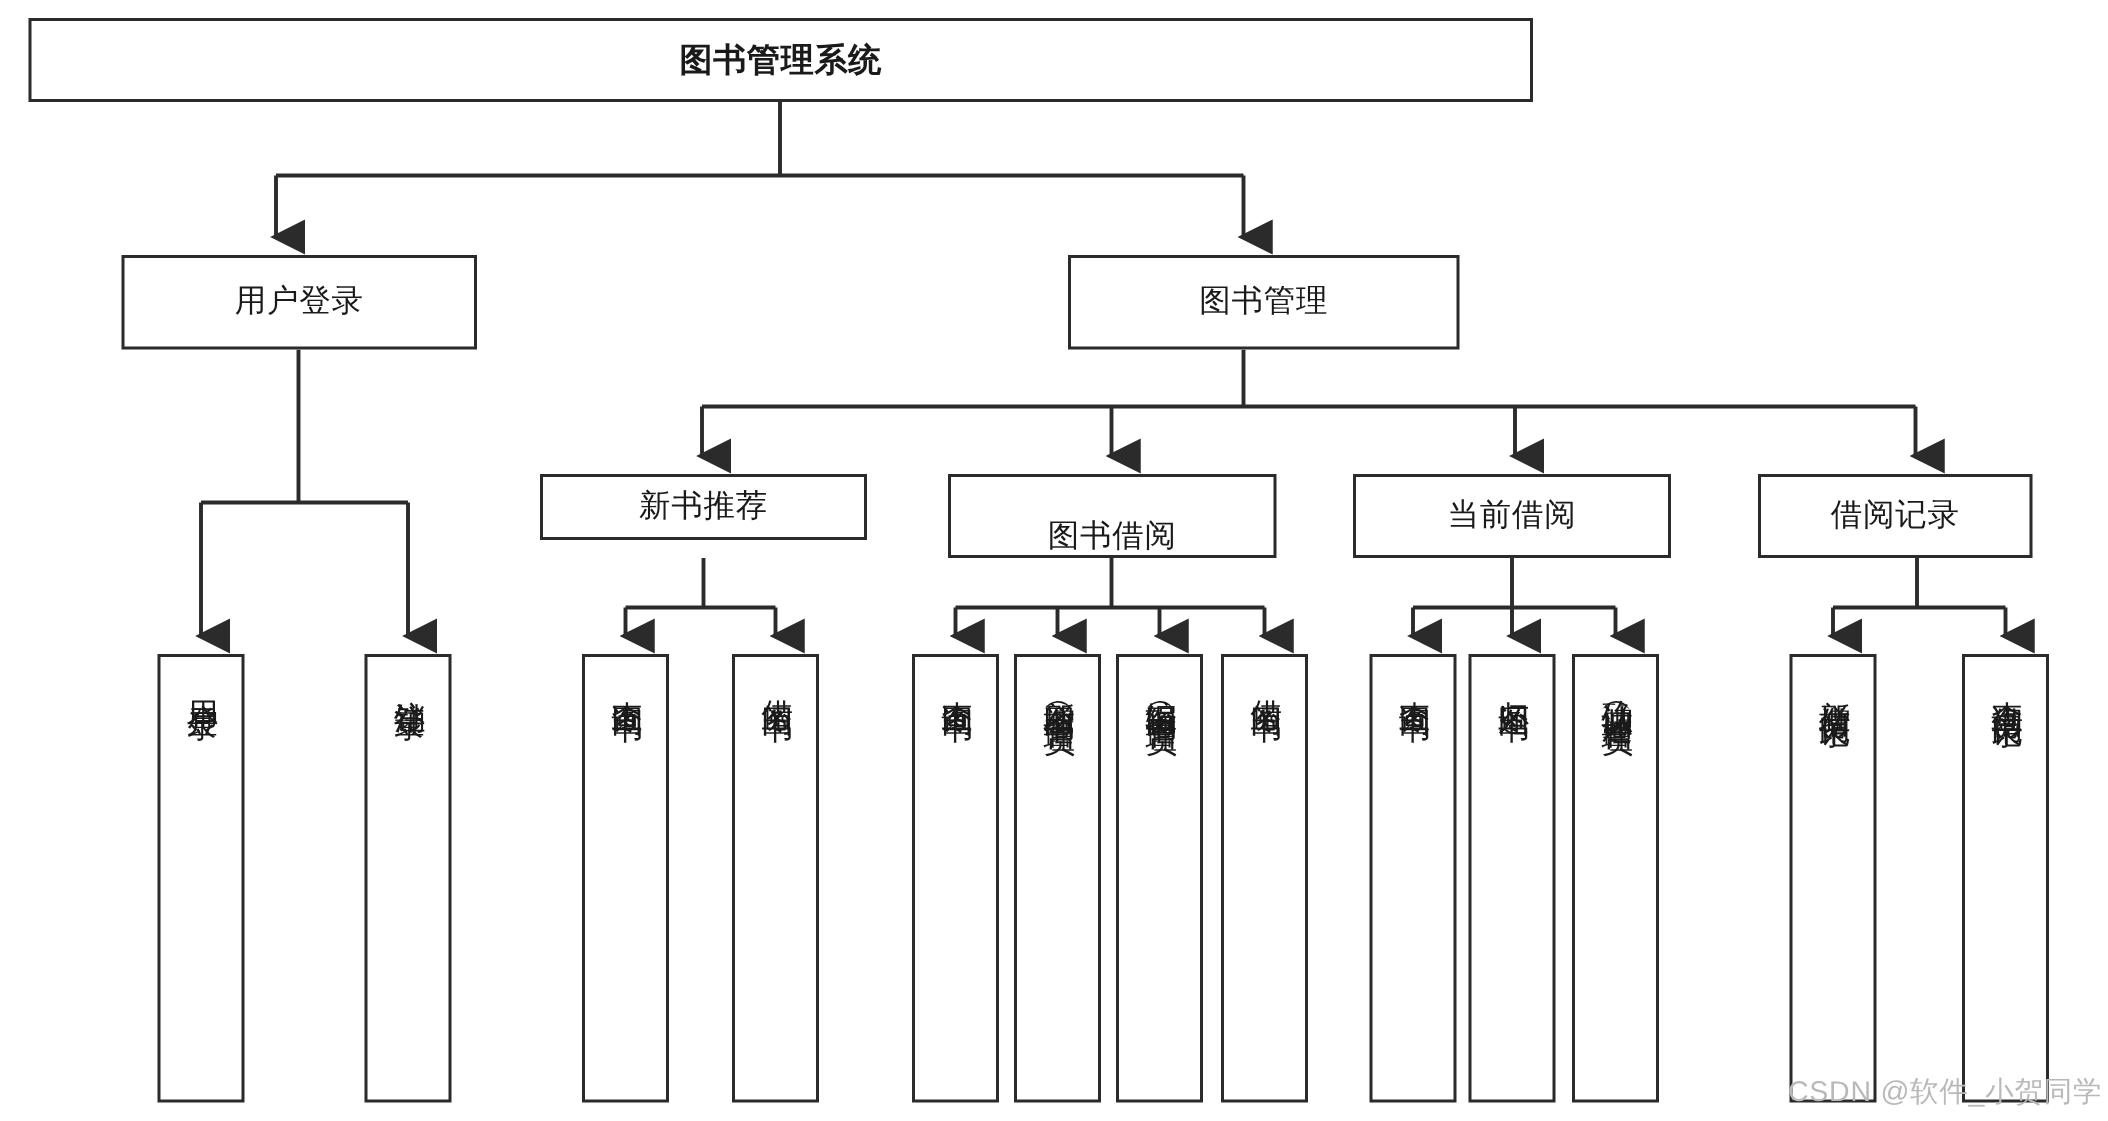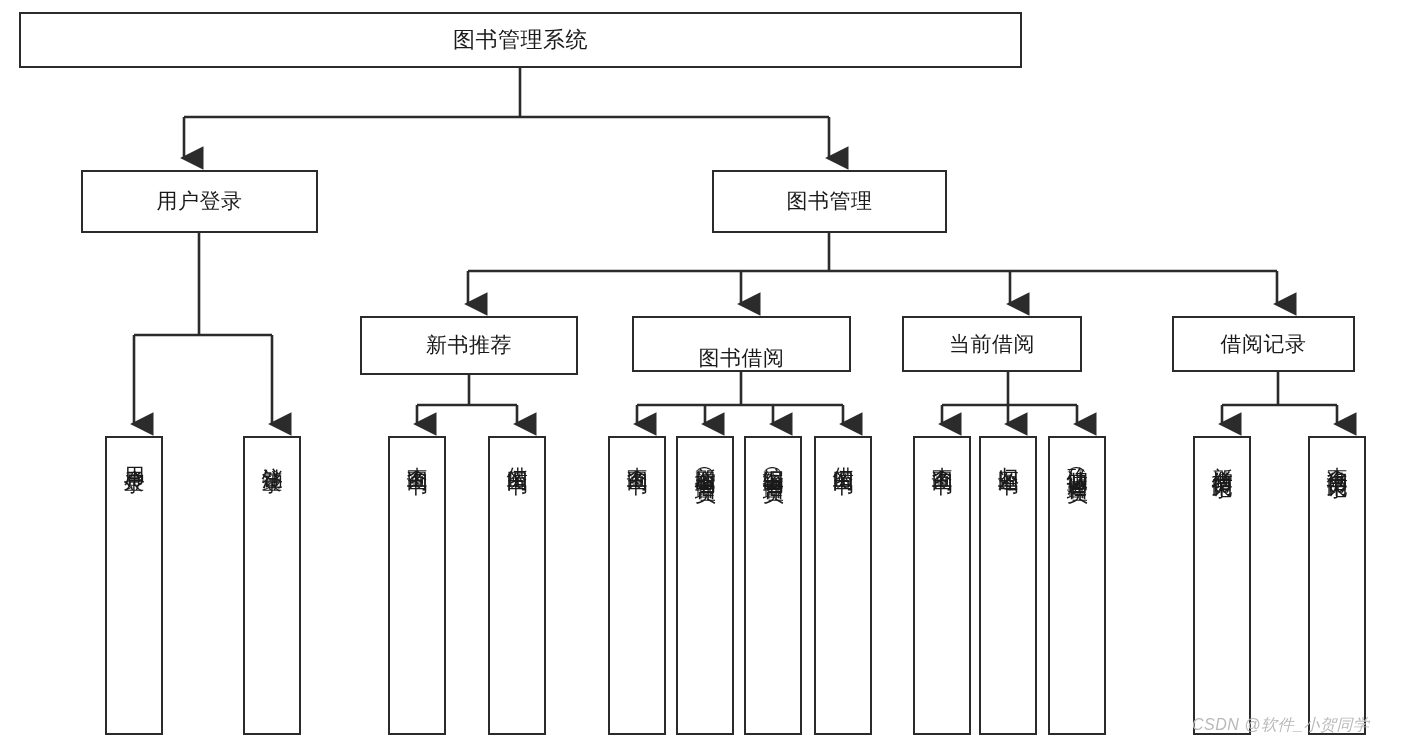--- a/index.html
+++ b/index.html
@@ -38,45 +38,44 @@
   }
   .node .lbl {
     color: #1a1a1a;
     font-size: 21px;
     line-height: 1.08;
     letter-spacing: 0.5px;
     white-space: nowrap;
     text-align: center;
   }
   
-  .node.root .lbl { font-size: 22px; }
+  .node.root .lbl { font-size: 22px; font-weight: bold; }
 
   
   .node.leaf {
     align-items: flex-start;
     justify-content: center;
     padding-top: 12px;
   }
   .node.leaf .lbl {
     writing-mode: vertical-rl;
     text-orientation: upright;
     font-size: 21px;
     line-height: 1.06;
     letter-spacing: 2.5px;
     white-space: nowrap;
     height: auto;
   }
   .watermark {
     position: absolute;
     color: #b9b9b9;
-    font-size: 16px;
+    font-size: 19px;
     letter-spacing: 0.5px;
     white-space: nowrap;
     z-index: 5;
-    font-style: italic;
   }
 </style>
 </head>
 <body>
 
 <div id="canvas">
 
   <svg id="wires" viewBox="0 0 1405 747">
     <defs>
       <marker id="arrow" viewBox="0 0 12 12" refX="6" refY="10" markerWidth="9" markerHeight="9" orient="auto-start-reverse">
@@ -127,31 +126,31 @@
     </g>
   </svg>
 
   <div class="node root" style="left:19px; top:12px; width:1003px; height:56px;">
     <span class="lbl">图书管理系统</span>
   </div>
 
   <div class="node" style="left:81px; top:170px; width:237px; height:63px;">
     <span class="lbl">用户登录</span>
   </div>
-  <div class="node" style="left:712px; top:170px; width:235px; height:63px;">
+  <div class="node" style="left:712px; top:170px; width:261px; height:63px;">
     <span class="lbl">图书管理</span>
   </div>
 
-  <div class="node" style="left:360px; top:316px; width:218px; height:59px;">
+  <div class="node" style="left:360px; top:316px; width:218px; height:44px;">
     <span class="lbl">新书推荐</span>
   </div>
   <div class="node" style="left:632px; top:316px; width:219px; height:56px;align-items:flex-end;">
     <span class="lbl">图书借阅</span>
   </div>
-  <div class="node" style="left:902px; top:316px; width:180px; height:56px;">
+  <div class="node" style="left:902px; top:316px; width:212px; height:56px;">
     <span class="lbl">当前借阅</span>
   </div>
   <div class="node" style="left:1172px; top:316px; width:183px; height:56px;">
     <span class="lbl">借阅记录</span>
   </div>
 
   <div class="node leaf" style="left:105px; top:436px; width:58px; height:299px;">
     <span class="lbl">用户登录</span>
   </div>
   <div class="node leaf" style="left:243px; top:436px; width:58px; height:299px;">

